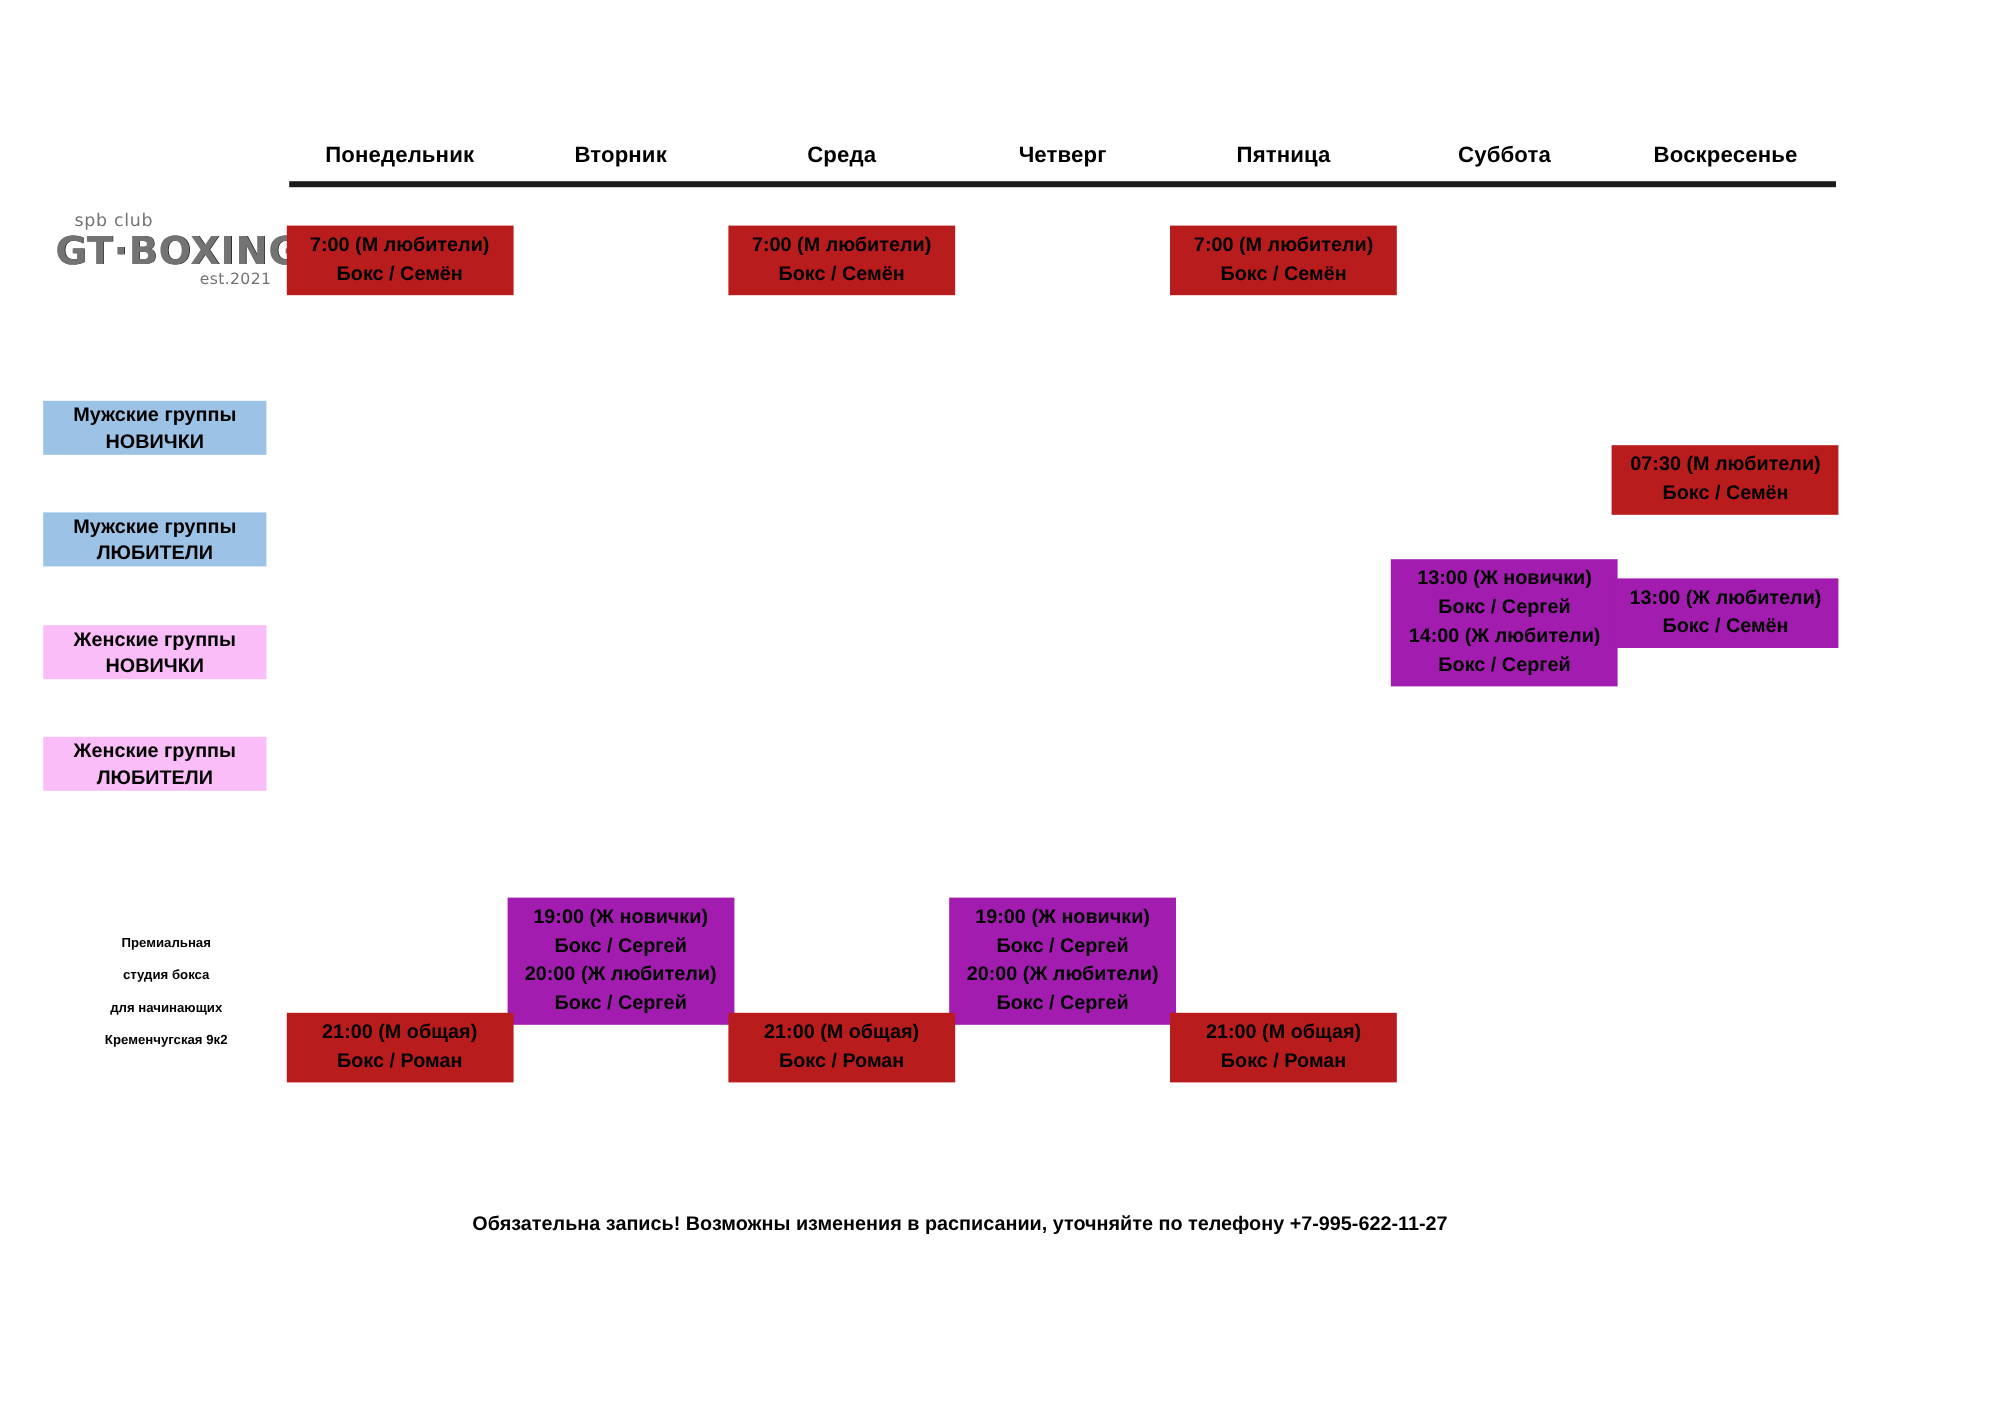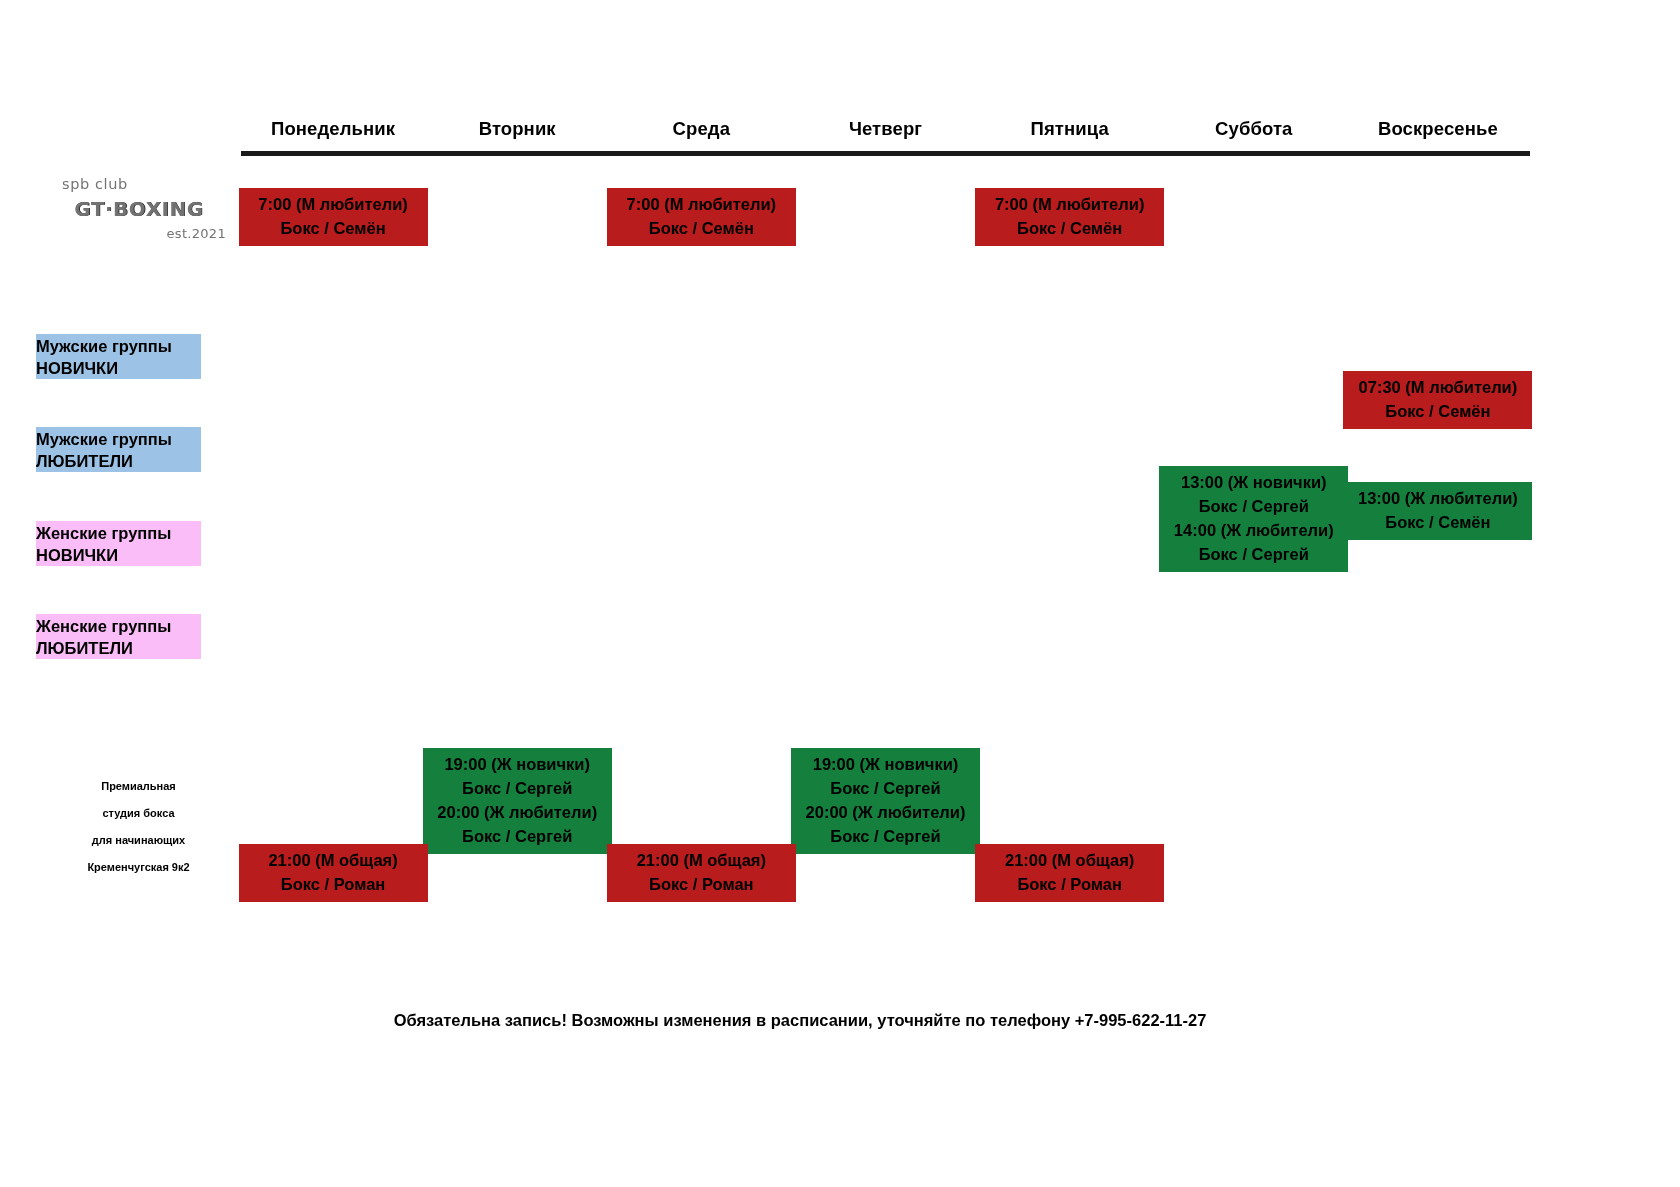--- a/index.html
+++ b/index.html
@@ -56,46 +56,46 @@
   }
   #logo-top {
     font-size: 14.5px;
     letter-spacing: .6px;
     text-align: left;
     padding-left: 16px;
     line-height: 16px;
     font-family: "DejaVu Sans", sans-serif;
   }
   #logo-main {
-    font-size: 20px;
+    font-size: 32px;
     font-weight: bold;
     letter-spacing: .5px;
     line-height: 34px;
     font-family: "DejaVu Sans", sans-serif;
     text-shadow: 0.6px 0 0 #151515;
   }
   #logo-est {
     font-size: 13px;
     letter-spacing: .3px;
     text-align: right;
     padding-right: 6px;
     line-height: 16px;
     font-family: "DejaVu Sans", sans-serif;
   }
 
   
   .legend-box {
     position: absolute;
     left: 36px;
-    width: 165px;
+    width: 186px;
     height: 45px;
     display: flex;
     flex-direction: column;
     justify-content: center;
-    align-items: flex-start;
+    align-items: center;
     font-size: 16.5px;
     font-weight: bold;
     line-height: 22px;
   }
   .legend-blue { background: #9cc3e5; }
   .legend-pink { background: #fabdf7; }
 
   #legend-0 { top: 334px; }
   #legend-1 { top: 427px; }
   #legend-2 { top: 521px; }
@@ -124,21 +124,21 @@
   .slot {
     position: absolute;
     box-sizing: border-box;
     padding: 4px 6px 6px 6px;
     text-align: center;
     font-size: 16.5px;
     font-weight: bold;
     line-height: 24px;
   }
   .slot.blue { background: #b91c1c; }
-  .slot.pink { background: #15803d; }
+  .slot.pink { background: #a21caf; }
   .slot .ln { white-space: nowrap; }
 
   
   #footer-note {
     position: absolute;
     left: 0;
     top: 1008px;
     width: 1600px;
     text-align: center;
     font-size: 16.5px;

